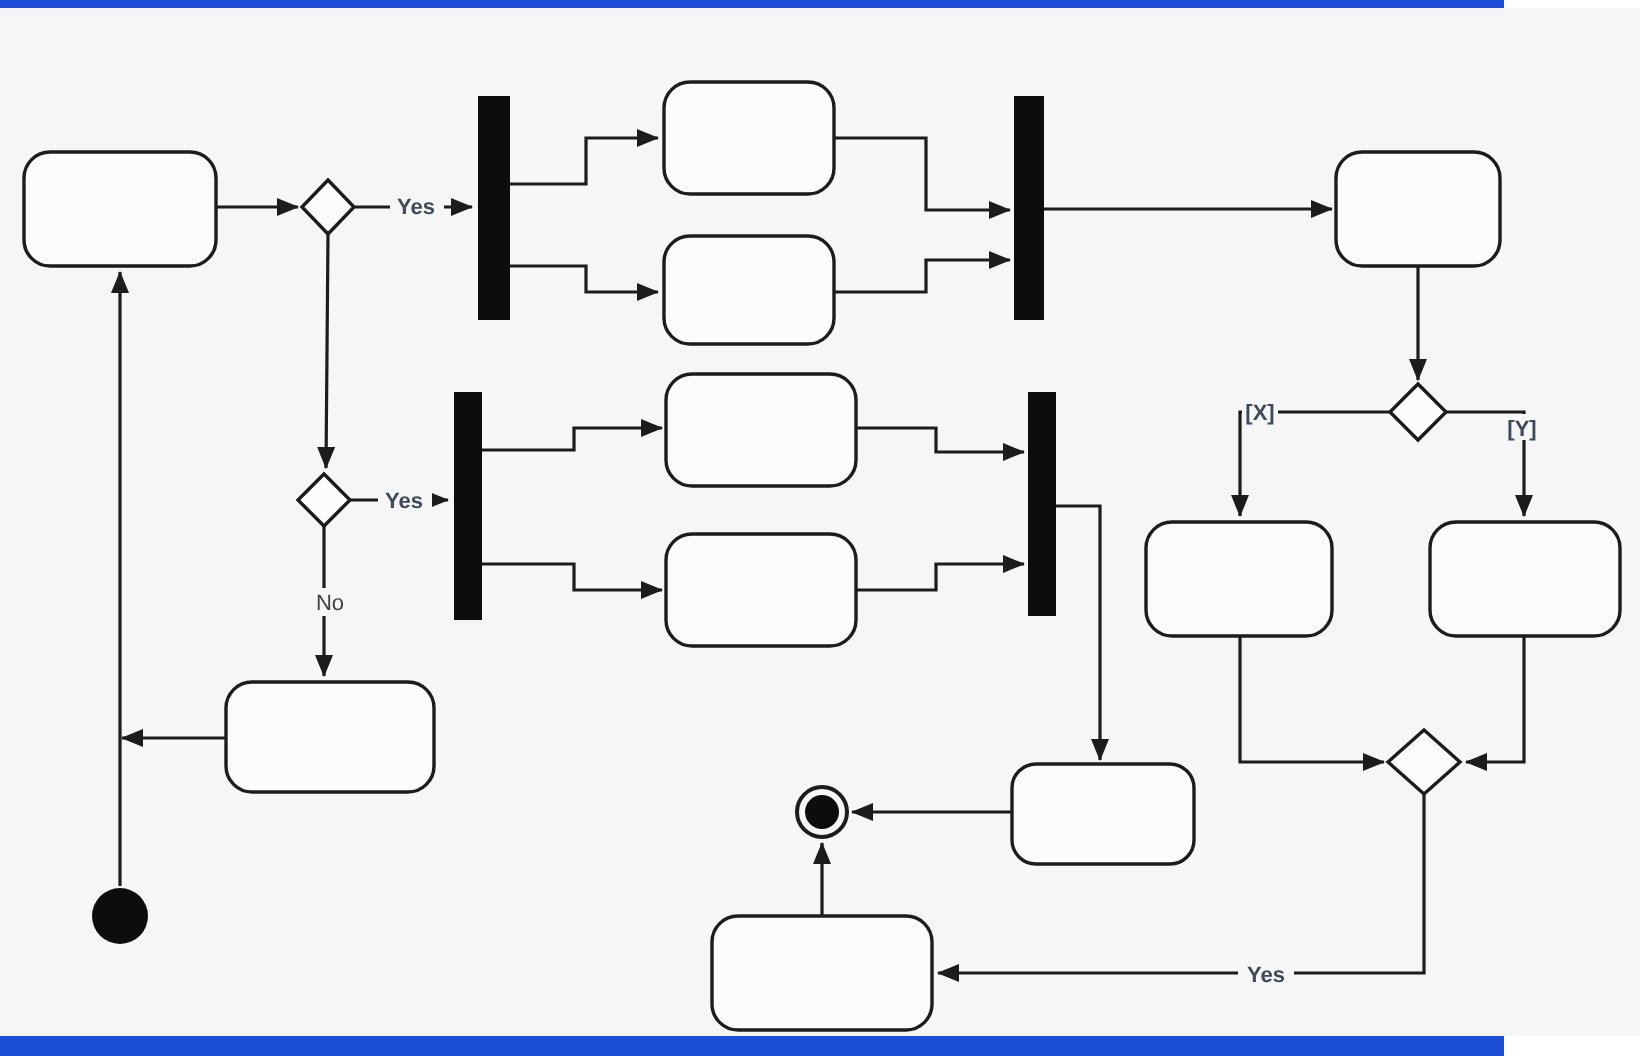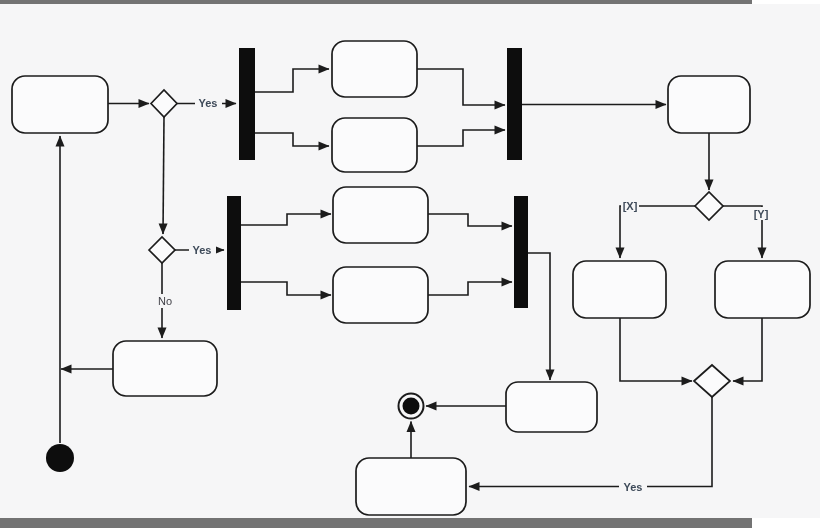--- a/index.html
+++ b/index.html
@@ -8,21 +8,21 @@
     width: 820px;
     height: 528px;
     overflow: hidden;
     background: #ffffff;
     font-family: "Liberation Sans", "DejaVu Sans", sans-serif;
   }
   .stage {
     position: relative;
     width: 752px;
     height: 528px;
-    background: #737373;
+    background: #1d4ed8;
   }
   .canvas-bg {
     position: absolute;
     left: 0;
     top: 4px;
     width: 820px;
     height: 514px;
     background: var(--background, #f6f6f7);
   }
   svg.diagram {

